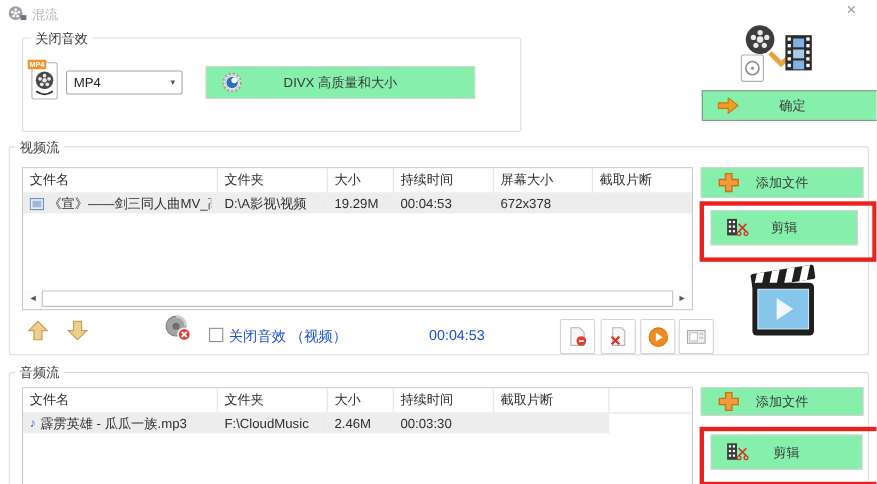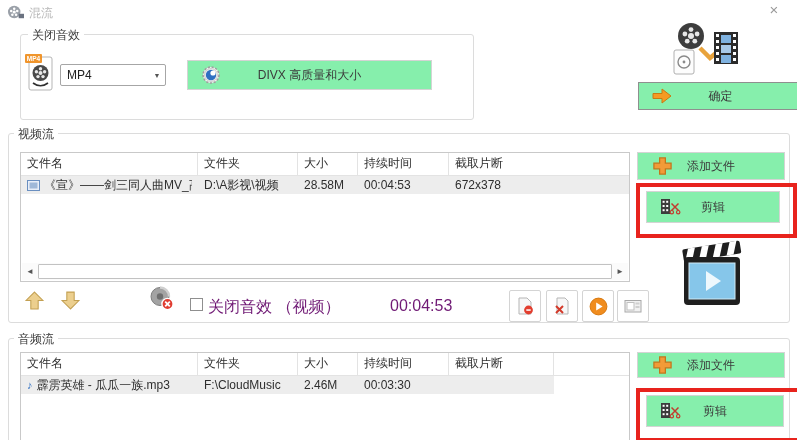--- a/index.html
+++ b/index.html
@@ -34,21 +34,21 @@
   .namecell{display:flex;align-items:center;gap:4px;}
   .vgrid{grid-template-columns:177px 100px 60px 91px 90px auto;}
   .agrid{grid-template-columns:177px 100px 60px 91px 105px auto;}
   
   .hscroll{position:absolute;left:1px;bottom:1px;height:17px;width:606px;background:#fbfbfb;display:flex;align-items:center;}
   .scrollarrow{width:16px;text-align:center;font-size:8px;color:#555;cursor:pointer;}
   .scrollthumb{flex:1;height:13px;background:#fff;border:1px solid #c2c2c2;border-radius:1px;cursor:pointer;}
   
   .redrect{position:absolute;border:4px solid #e8231d;pointer-events:none;z-index:8;background:transparent;}
   .checkbox{width:13px;height:13px;border:1px solid #8f8f8f;background:#fff;box-sizing:border-box;cursor:pointer;}
-  .lbl{font-size:16px;color:#701a75;}
+  .lbl{font-size:13px;color:#1d4ed8;}
   .note{color:#3a76c4;font-size:11px;line-height:11px;}
 </style>
 </head>
 <body>
 
 <div id="app">
 
   <span class="abs" style="left:7px;top:4px;">
     <svg width="18" height="16" viewBox="0 0 20 18">
       <circle cx="8" cy="9" r="7" fill="#9aa0a8"></circle>
@@ -141,34 +141,35 @@
 
   <div class="grp" style="left:8px;top:133px;width:780px;height:188px;"></div>
   <span class="grplabel" style="left:14px;top:126px;">视频流</span>
 
   <div class="tbl" style="left:20px;top:152px;width:610px;height:130px;">
     <div class="hrow vgrid">
       <div class="hcell">文件名</div>
       <div class="hcell">文件夹</div>
       <div class="hcell">大小</div>
       <div class="hcell">持续时间</div>
+      <div class="hcell">屏幕大小</div>
       <div class="hcell" style="border-right:none;">截取片断</div>
     </div>
     <div class="drow vgrid">
       <div class="dcell sel namecell">
         <span style="display:flex;">
           <svg width="13" height="13" viewBox="0 0 13 13">
             <rect x="0.5" y="1.5" width="12" height="10" fill="#e8eef8" stroke="#6a8fc0"></rect>
             <rect x="2.5" y="3.5" width="8" height="6" fill="#9fb8d8"></rect>
           </svg>
         </span>
         <span style="overflow:hidden;white-space:nowrap;">《宣》——剑三同人曲MV_高清...</span>
       </div>
       <div class="dcell sel">D:\A影视\视频</div>
-      <div class="dcell sel">28.58M</div>
+      <div class="dcell sel">19.29M</div>
       <div class="dcell sel">00:04:53</div>
       <div class="dcell sel">672x378</div>
       <div class="dcell sel"></div>
     </div>
     <div class="hscroll">
       <span class="scrollarrow">◄</span>
       <div class="scrollthumb"></div>
       <span class="scrollarrow">►</span>
     </div>
   </div>

